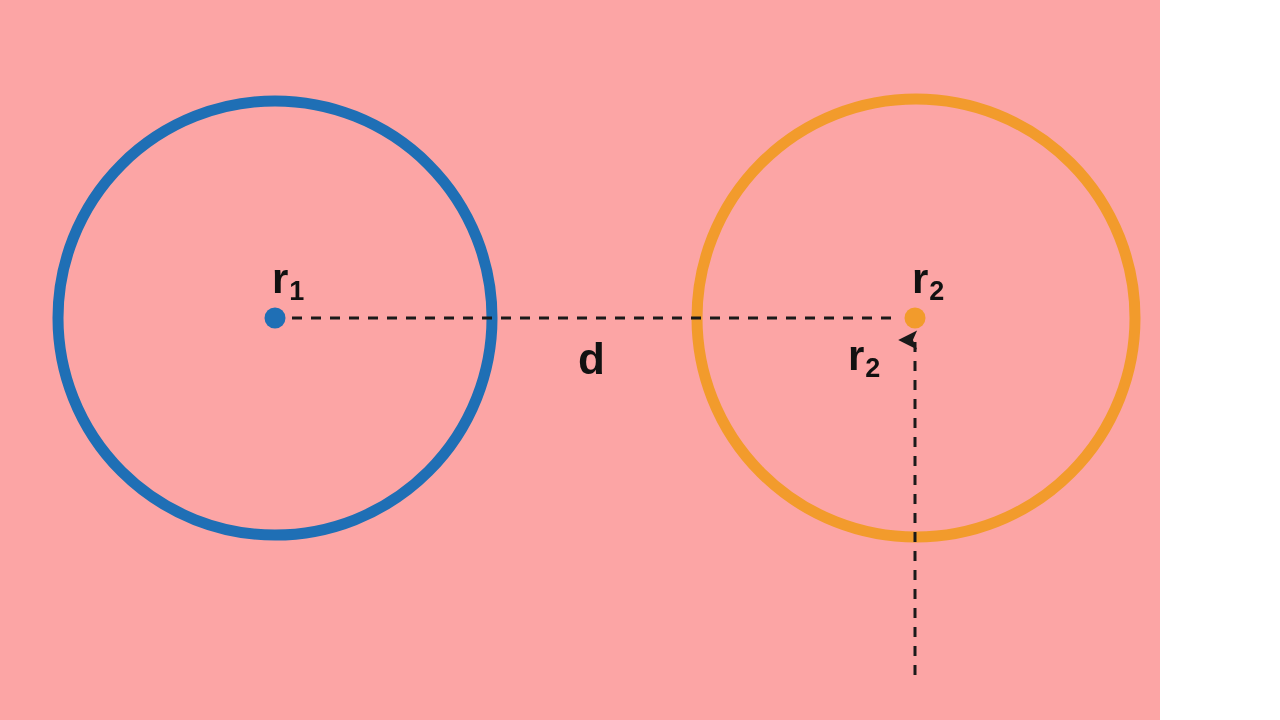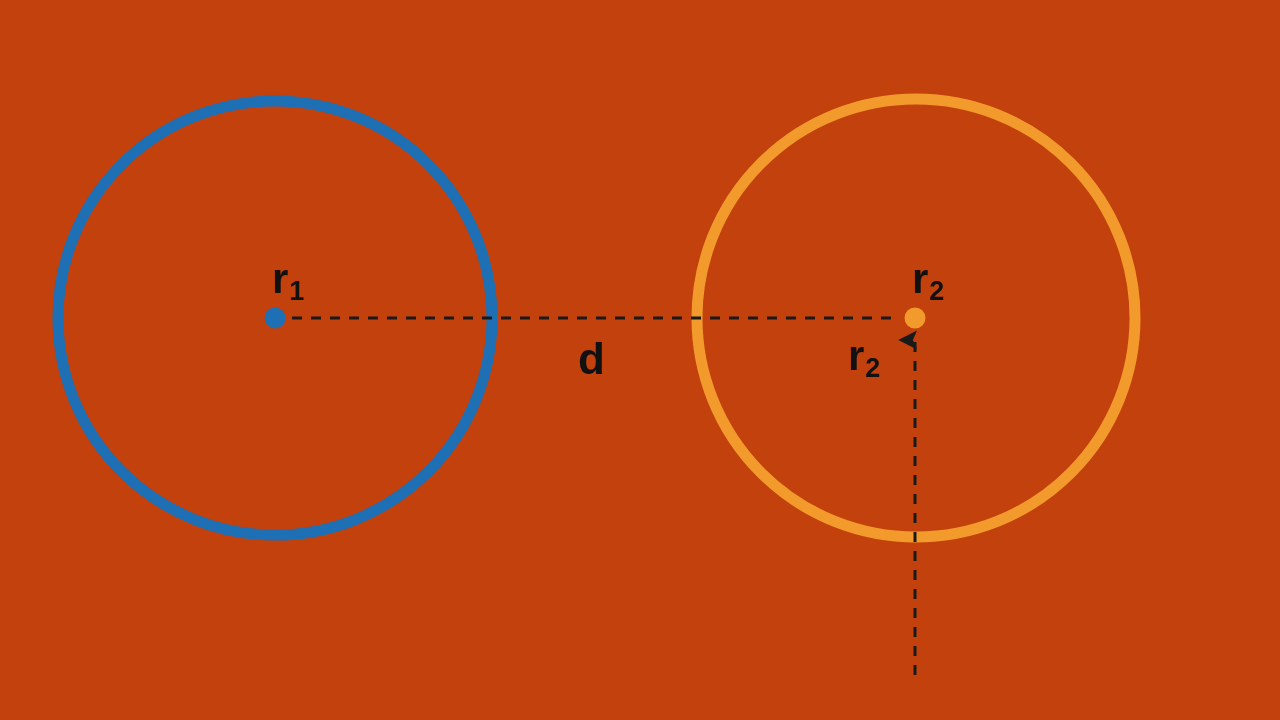--- a/index.html
+++ b/index.html
@@ -8,23 +8,23 @@
     background: #ffffff;
   }
   body {
     width: 1280px;
     height: 720px;
     overflow: hidden;
     font-family: "Liberation Sans", sans-serif;
   }
   #stage {
     position: relative;
-    width: 1280px;
+    width: 1160px;
     height: 720px;
-    background: #c2410c;
+    background: #fca5a5;
   }
   #diagram-svg {
     position: absolute;
     left: 0;
     top: 0;
     width: 1280px;
     height: 720px;
     display: block;
   }
   .math-label {

